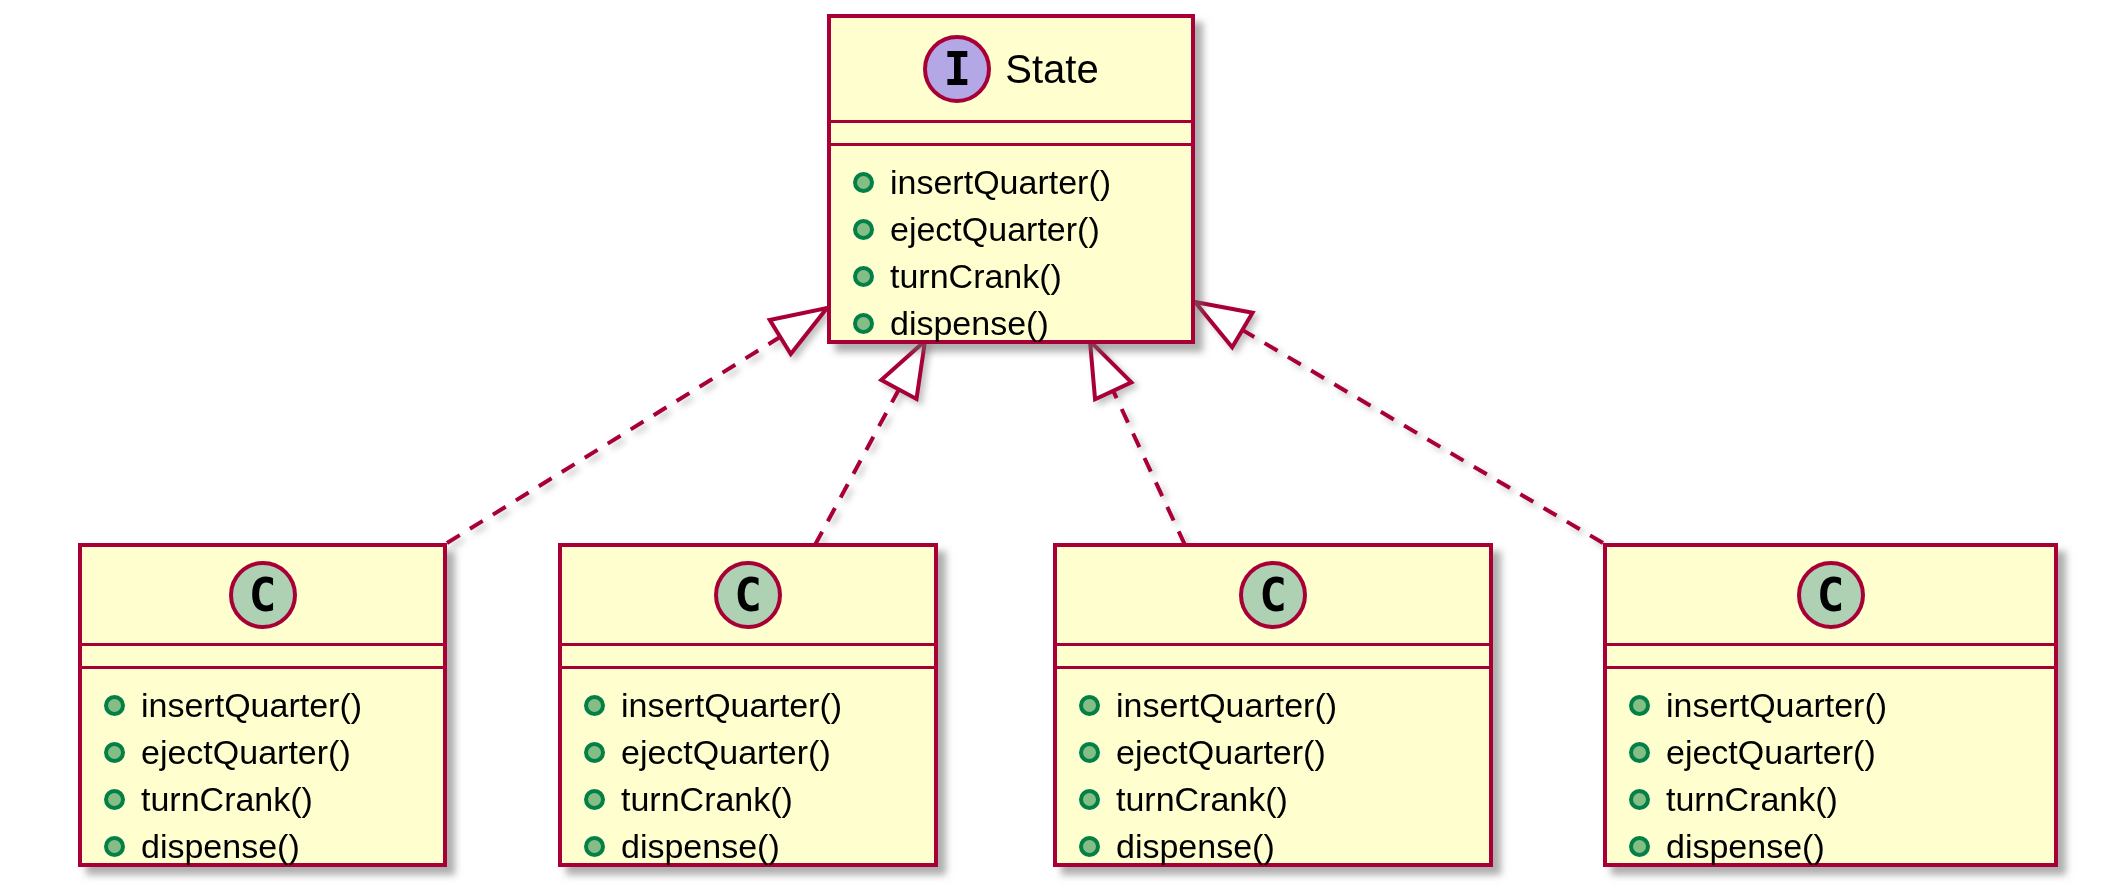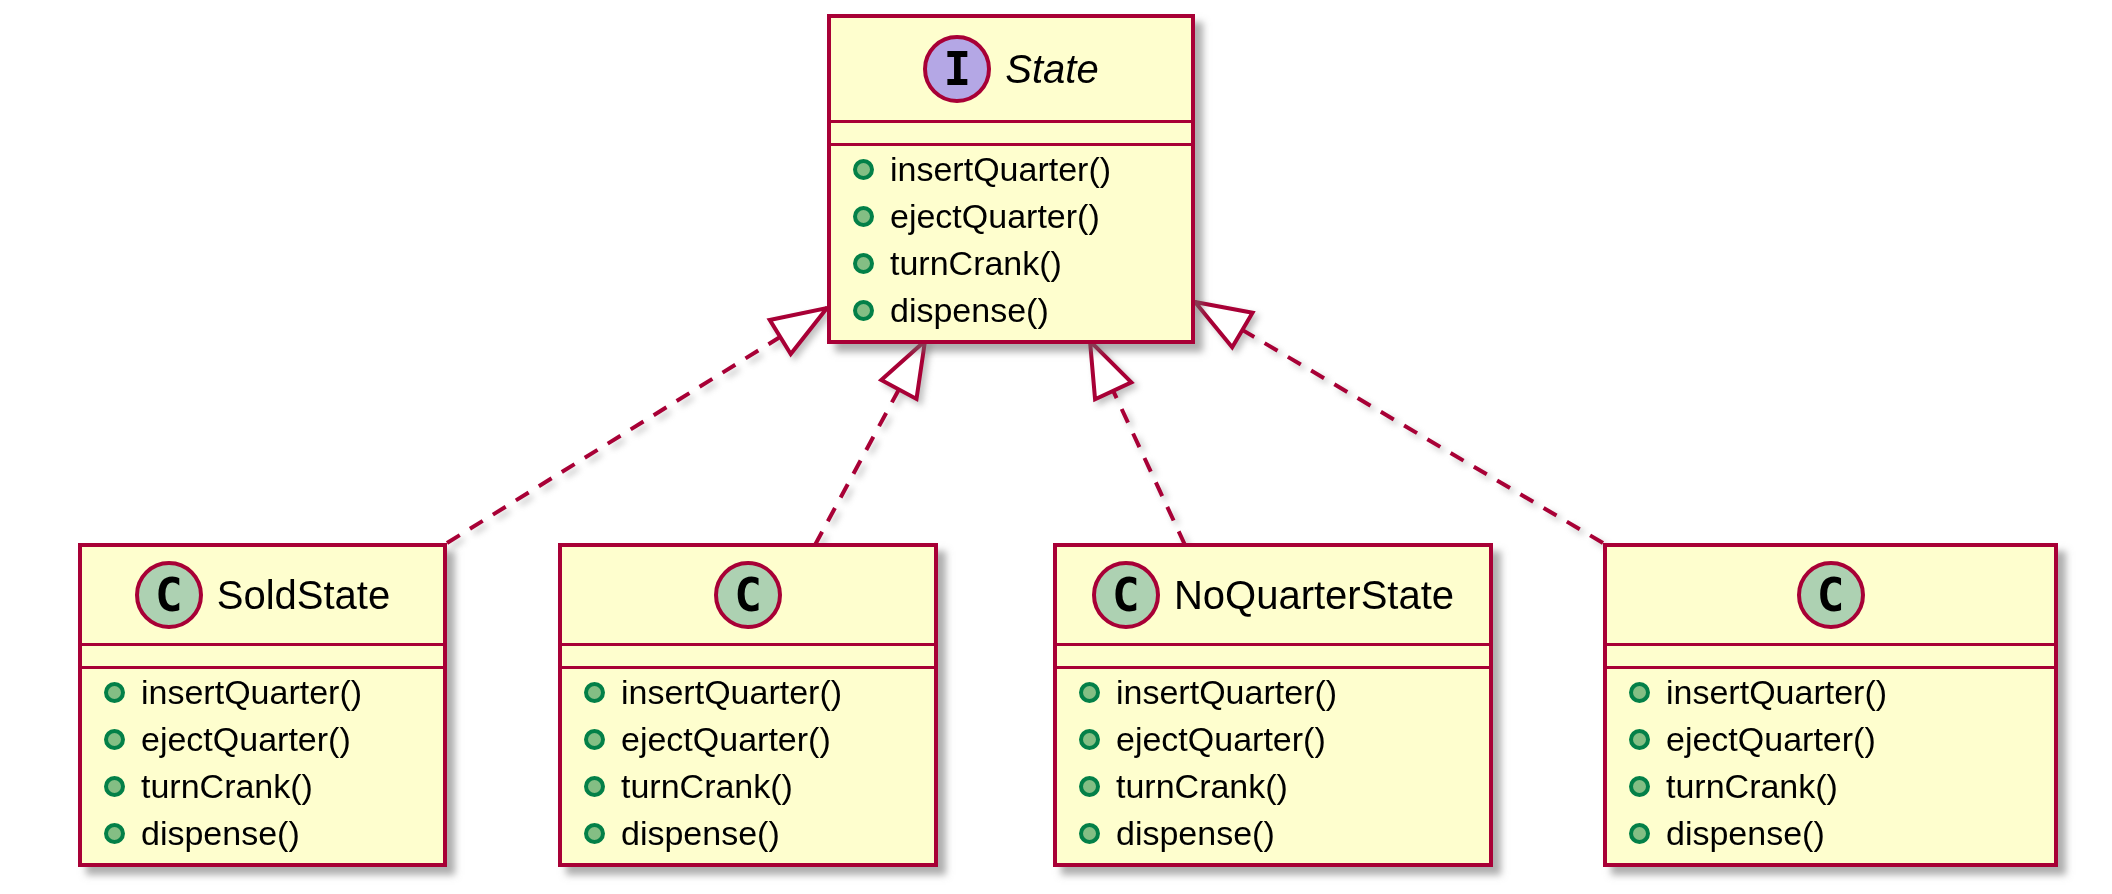--- a/index.html
+++ b/index.html
@@ -68,29 +68,29 @@
     font-family: "DejaVu Sans Mono", monospace;
     font-weight: bold;
     font-size: 46px;
     line-height: 1;
     color: var(--text, #000000);
   }
   .uml-name {
     font-size: 40px;
     white-space: nowrap;
   }
-  .uml-name.italic { font-style: italic; }
+  .uml-name.italic { }
   .uml-fields {
     box-sizing: border-box;
     height: 26px;
     border-top: 3px solid var(--border, #A80036);
     border-bottom: 3px solid var(--border, #A80036);
   }
   .uml-methods {
-    padding: 0 0 0 22px;
+    padding: 13px 0 0 22px;
   }
   .method {
     display: flex;
     align-items: center;
     height: 47px;
     font-size: 34px;
     white-space: nowrap;
   }
   .mdot {
     box-sizing: content-box;
@@ -151,21 +151,20 @@
         <span>dispense()</span>
       </div>
     </div>
   </div>
 
   <div class="uml-box" id="box-sold">
     <div class="uml-header">
       <span class="spot spot-class">
         <span class="spot-letter">C</span>
       </span>
-      <span class="uml-name">SoldState</span>
     </div>
     <div class="uml-fields"></div>
     <div class="uml-methods">
       <div class="method">
         <span class="mdot"></span>
         <span>insertQuarter()</span>
       </div>
       <div class="method">
         <span class="mdot"></span>
         <span>ejectQuarter()</span>
@@ -206,21 +205,20 @@
         <span>dispense()</span>
       </div>
     </div>
   </div>
 
   <div class="uml-box" id="box-noquarter">
     <div class="uml-header">
       <span class="spot spot-class">
         <span class="spot-letter">C</span>
       </span>
-      <span class="uml-name">NoQuarterState</span>
     </div>
     <div class="uml-fields"></div>
     <div class="uml-methods">
       <div class="method">
         <span class="mdot"></span>
         <span>insertQuarter()</span>
       </div>
       <div class="method">
         <span class="mdot"></span>
         <span>ejectQuarter()</span>

